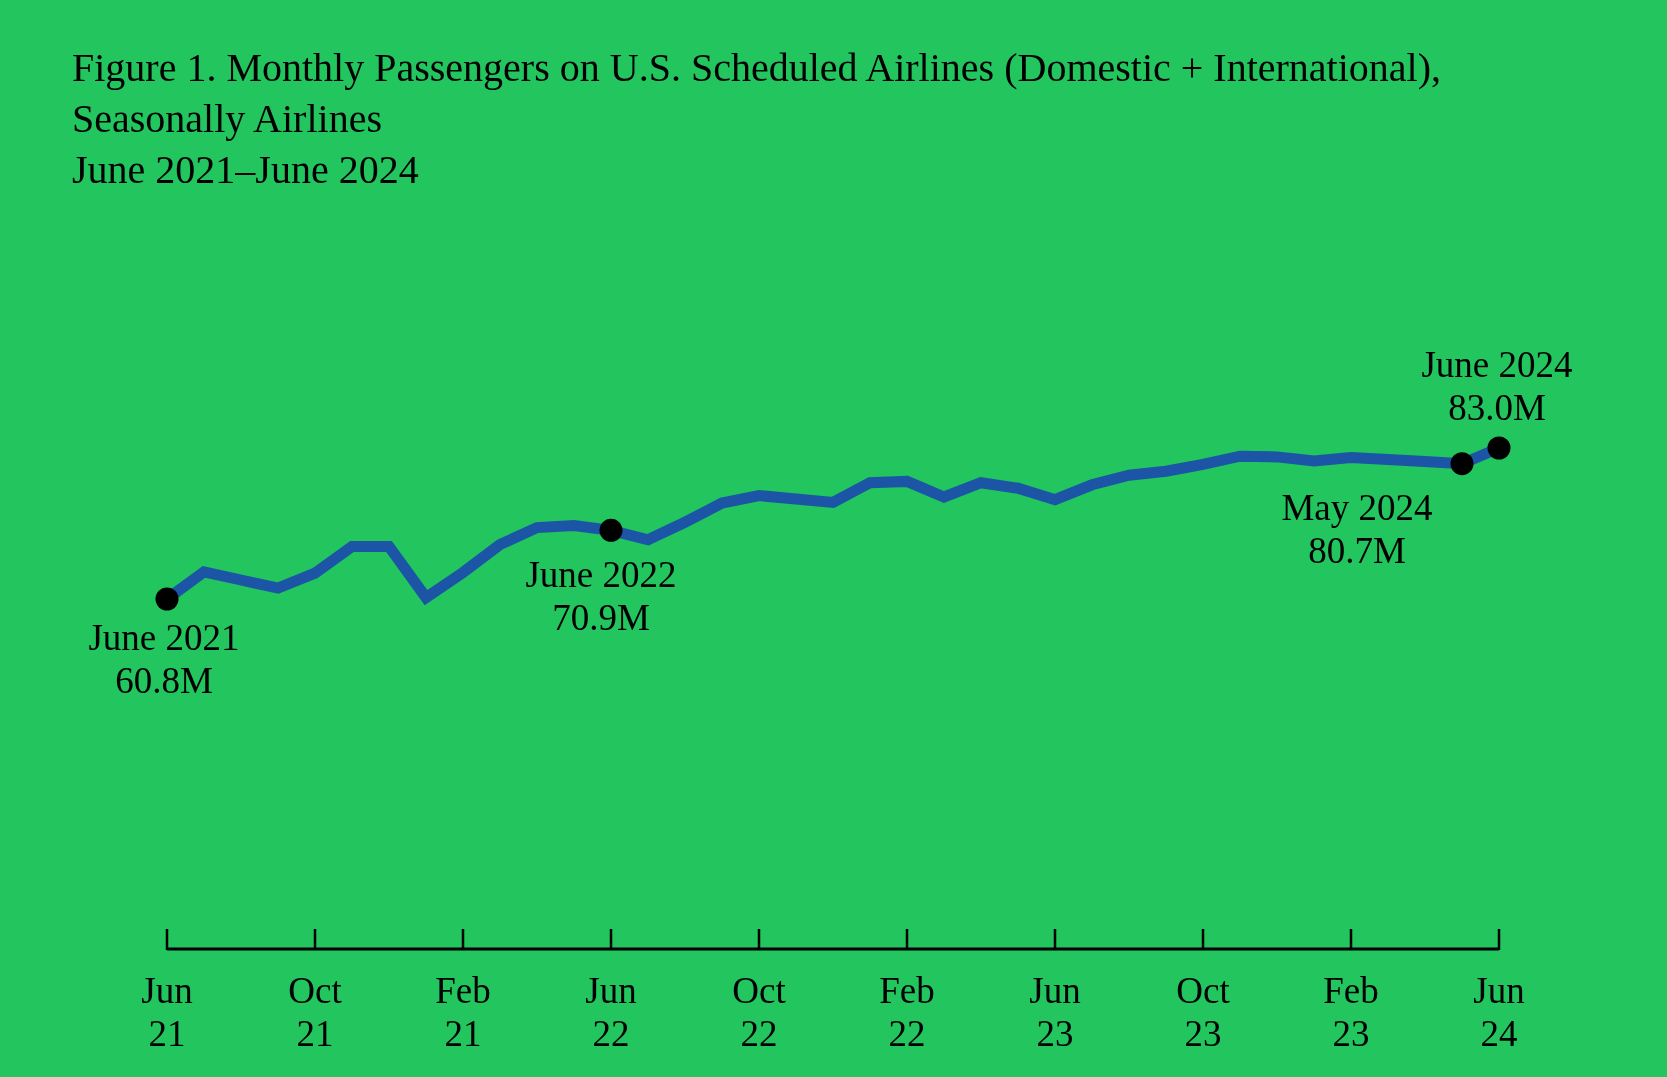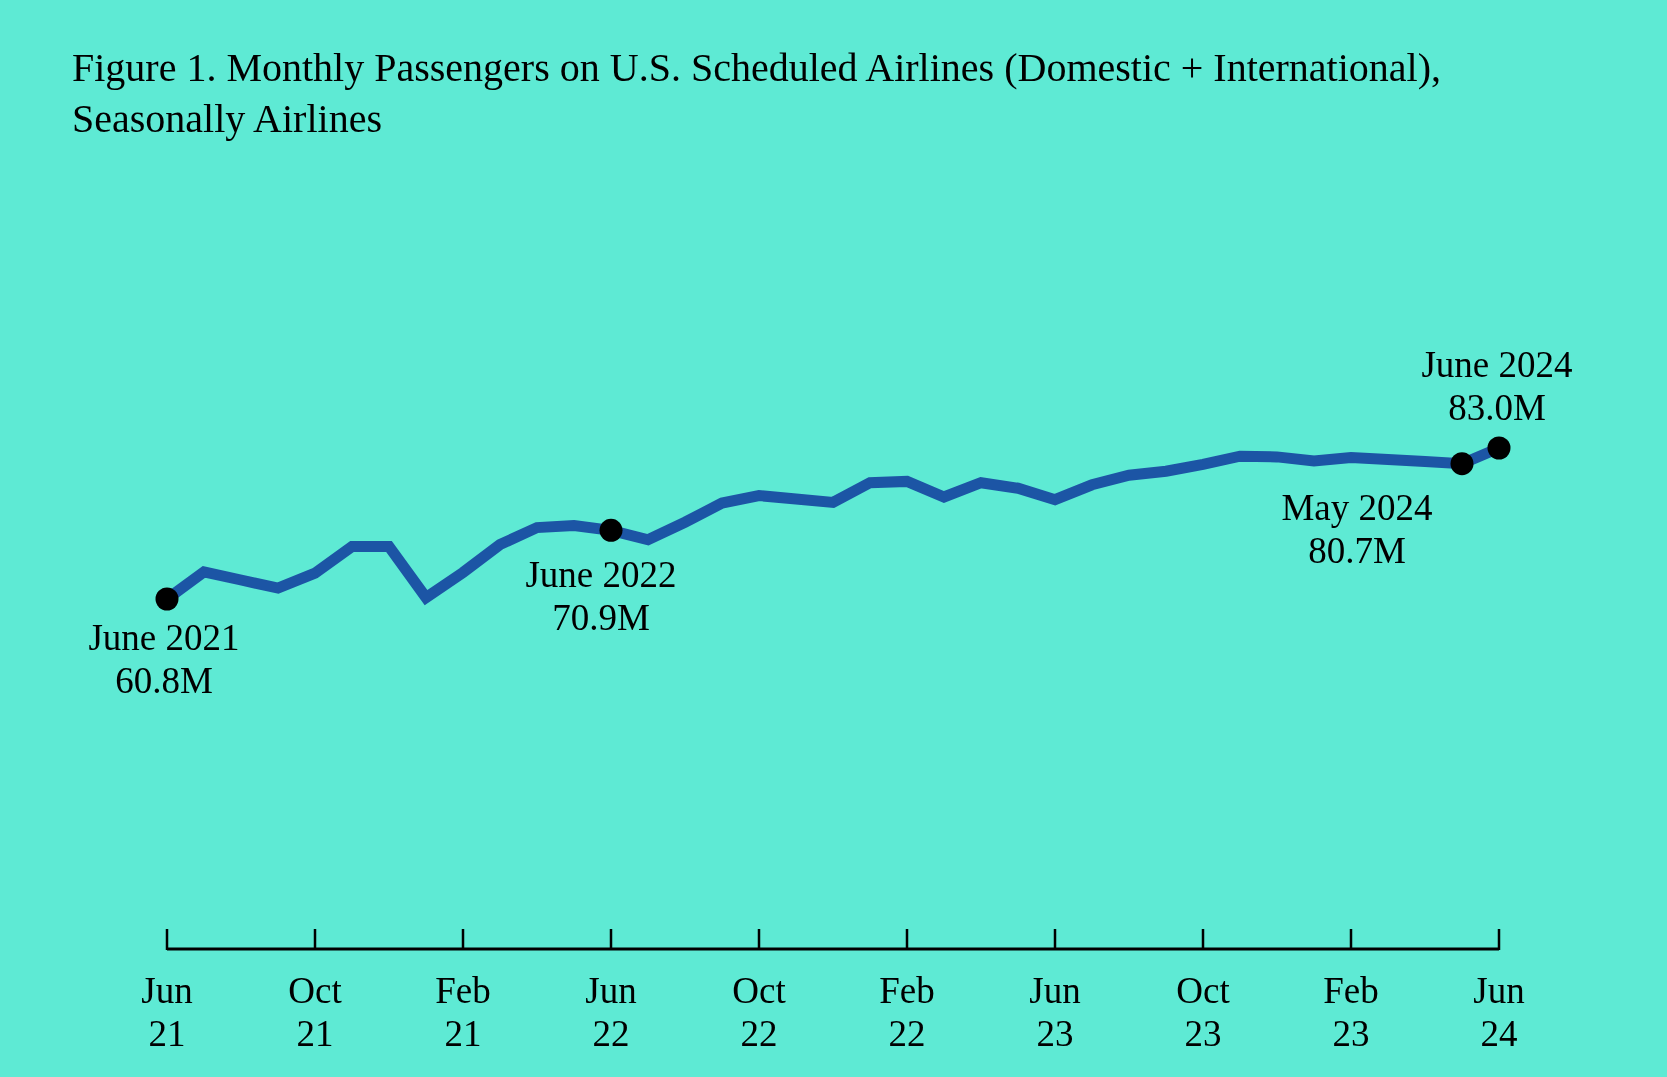--- a/index.html
+++ b/index.html
@@ -4,21 +4,21 @@
 <style>
   html, body {
     margin: 0;
     padding: 0;
     background: #ffffff;
   }
   .page {
     position: relative;
     width: 1667px;
     height: 1077px;
-    background: #5eead4;
+    background: #22c55e;
     overflow: hidden;
     font-family: "Liberation Serif", "DejaVu Serif", serif;
     color: #000000;
   }
   .title-block {
     position: absolute;
     left: 72px;
     top: 42px;
     font-size: 40px;
     line-height: 51px;
@@ -35,20 +35,21 @@
   }
 </style>
 </head>
 <body>
 
 <div class="page">
 
   <div class="title-block">
     <div>Figure 1. Monthly Passengers on U.S. Scheduled Airlines (Domestic + International),</div>
     <div>Seasonally Airlines</div>
+    <div>June 2021–June 2024</div>
   </div>
 
   <svg id="chart-svg" class="chart-svg" width="1667" height="1077" viewBox="0 0 1667 1077">
       <polyline points="167.0,599.0 204.0,571.8 241.0,580.0 278.0,588.1 315.0,573.2 352.0,546.6 389.0,546.6 426.0,597.6 463.0,572.5 500.0,544.6 537.0,527.6 574.0,525.6 611.0,530.3 648.0,539.8 685.0,522.2 722.0,503.1 759.0,495.6 796.0,499.0 833.0,502.4 870.0,482.7 907.0,481.4 944.0,497.0 981.0,482.7 1018.0,488.2 1055.0,499.7 1092.0,484.8 1129.0,475.2 1166.0,471.2 1203.0,464.4 1240.0,456.2 1277.0,456.9 1314.0,461.0 1351.0,457.6 1388.0,459.6 1425.0,461.6 1462.0,463.7 1499.0,448.0" fill="none" stroke="#1c55a5" stroke-width="11" stroke-linejoin="miter" stroke-linecap="butt"></polyline>
       <circle cx="167.0" cy="599.0" r="11.5" fill="#000000"></circle>
       <circle cx="611.0" cy="530.3" r="11.5" fill="#000000"></circle>
       <circle cx="1462.0" cy="463.7" r="11.5" fill="#000000"></circle>
       <circle cx="1499.0" cy="448.0" r="11.5" fill="#000000"></circle>
       <line x1="167" y1="949" x2="1499" y2="949" stroke="#000000" stroke-width="3"></line>
       <line x1="167" y1="929" x2="167" y2="950" stroke="#000000" stroke-width="2.5"></line>

